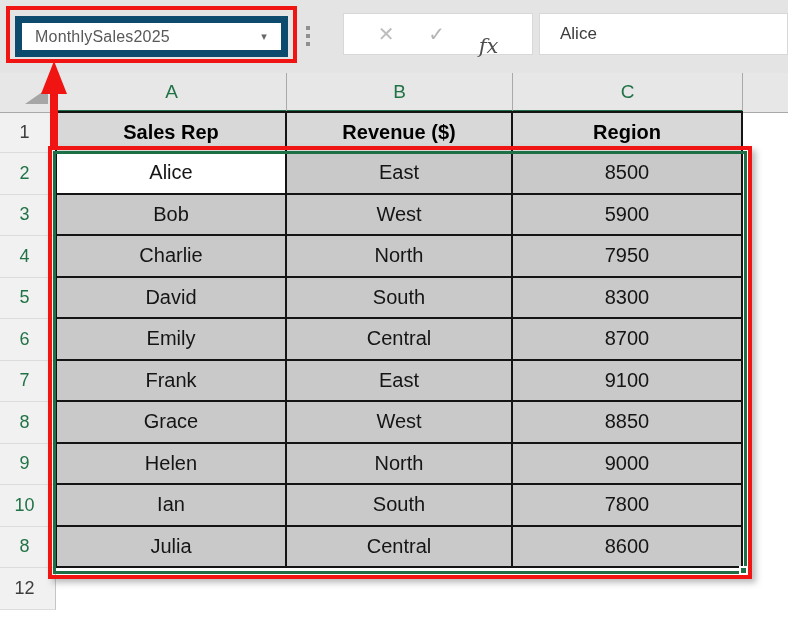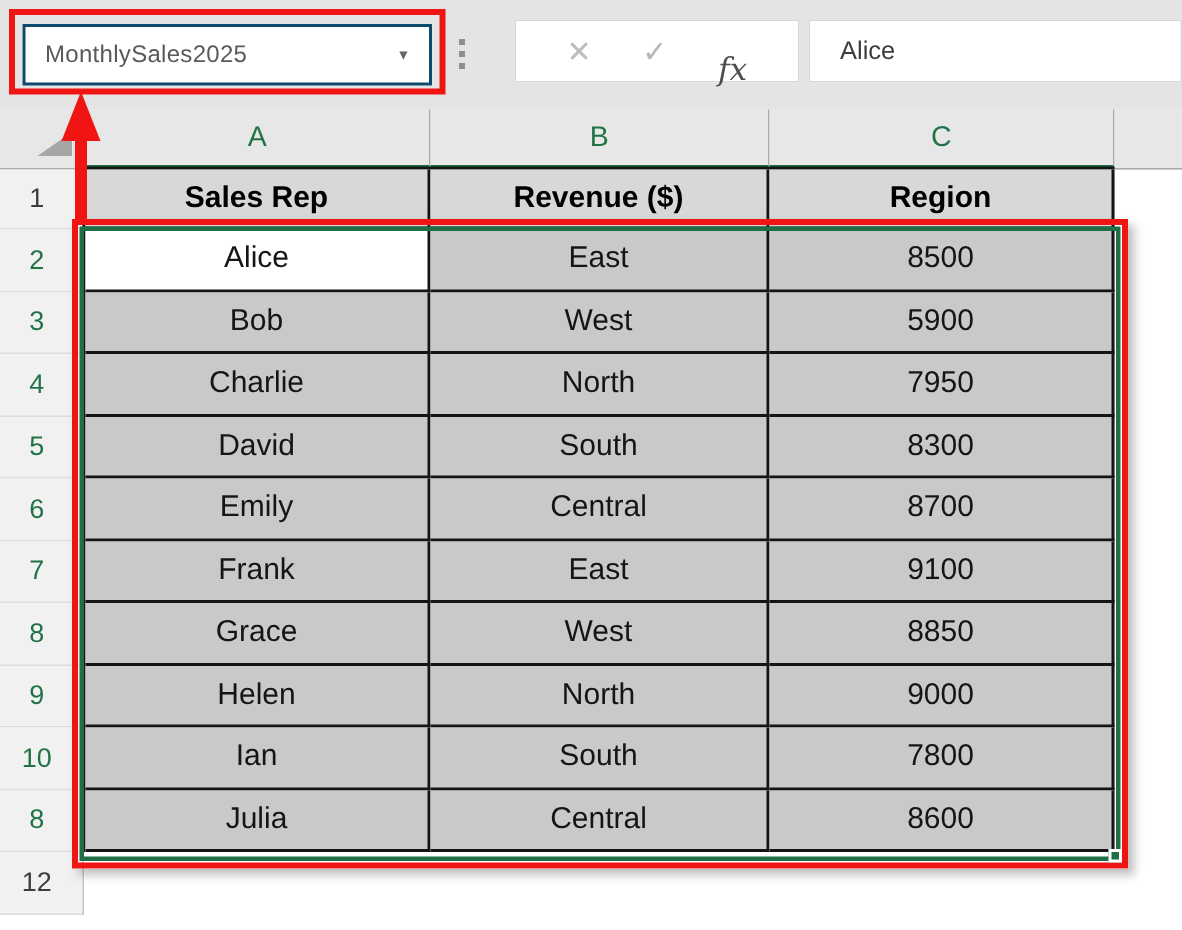--- a/index.html
+++ b/index.html
@@ -12,21 +12,21 @@
 
   
   .topbar { position:absolute; left:0; top:0; width:788px; height:73px; background:#e4e4e4; }
 
   .namebox-annot {
     position:absolute; left:6px; top:6px; width:291px; height:57px;
     border:4px solid #f01512; background:transparent; z-index:30;
   }
   .namebox {
     position:absolute; left:5px; top:6px; width:273px; height:41px;
-    background:#ffffff; border:2px solid #0c4a6e;
+    background:#ffffff; border:7px solid #0c4a6e;
     display:flex; align-items:center;
   }
   .namebox-text {
     flex:1; padding-left:13px; font-size:16px; color:#595959; letter-spacing:0.2px;
     white-space:nowrap; overflow:hidden;
   }
   .nb-caret { width:34px; text-align:center; font-size:11px; color:#666; }
 
   .grip { position:absolute; left:306px; top:26px; display:flex; flex-direction:column; gap:4px; }
   .grip i { width:4px; height:4px; background:#8f8f8f; display:block; }

